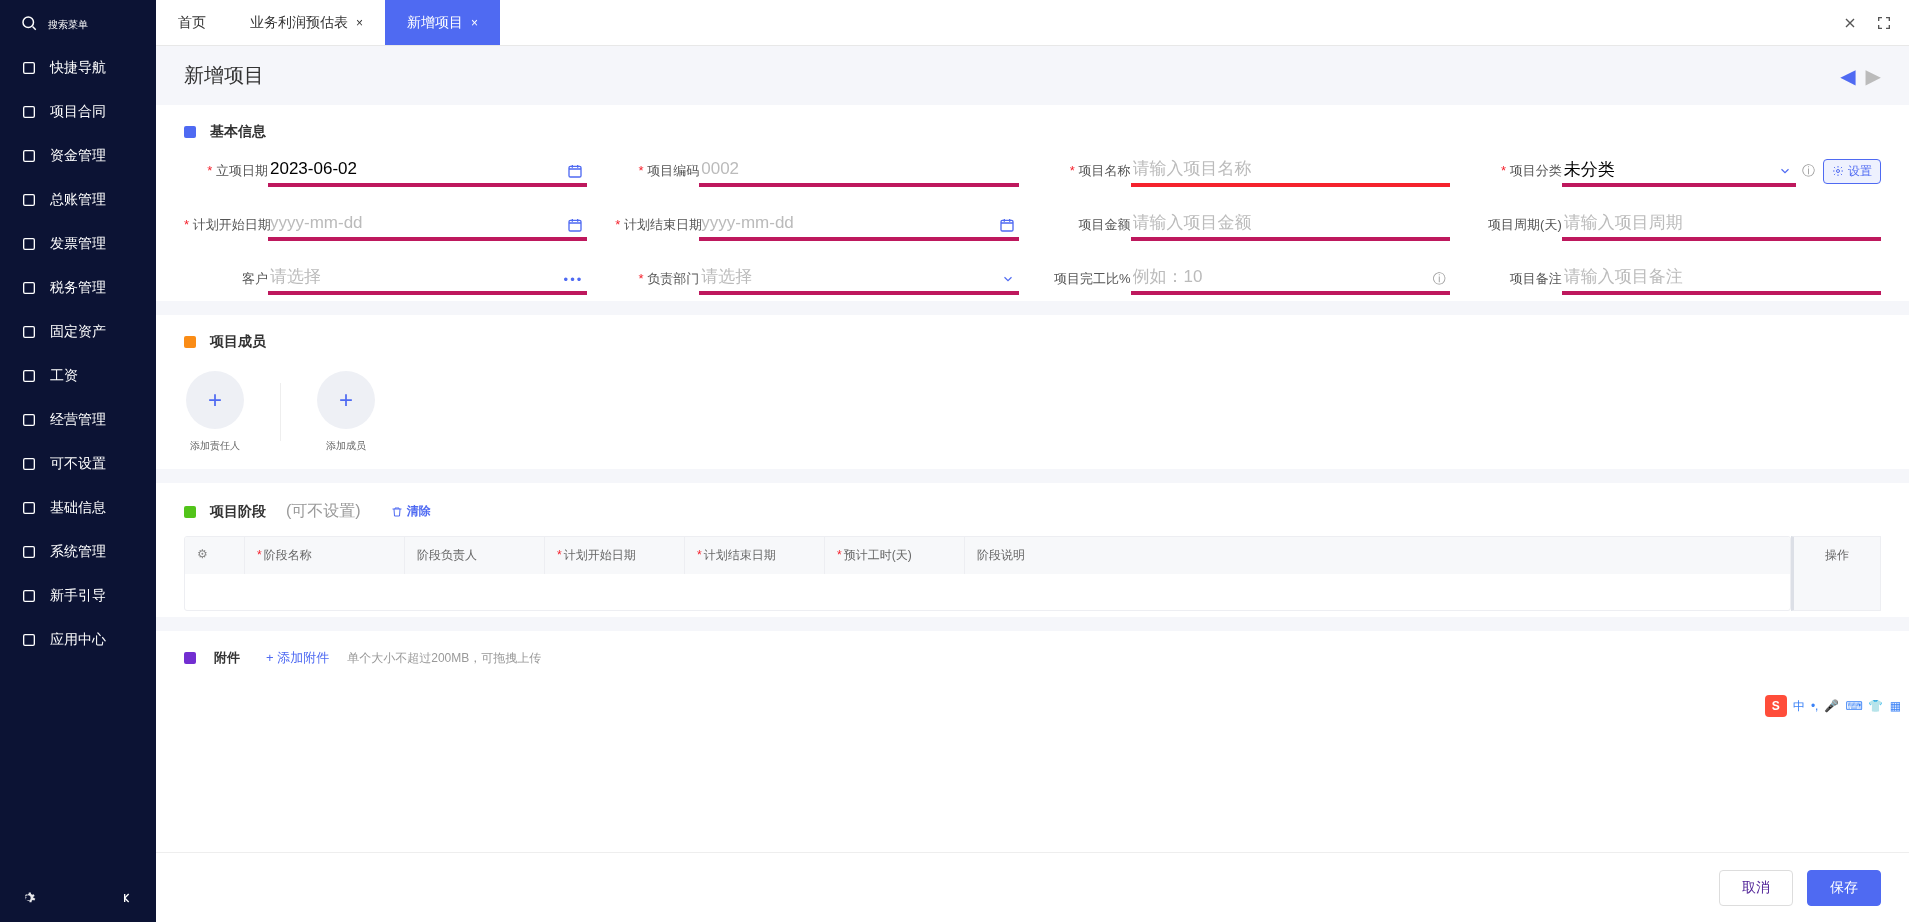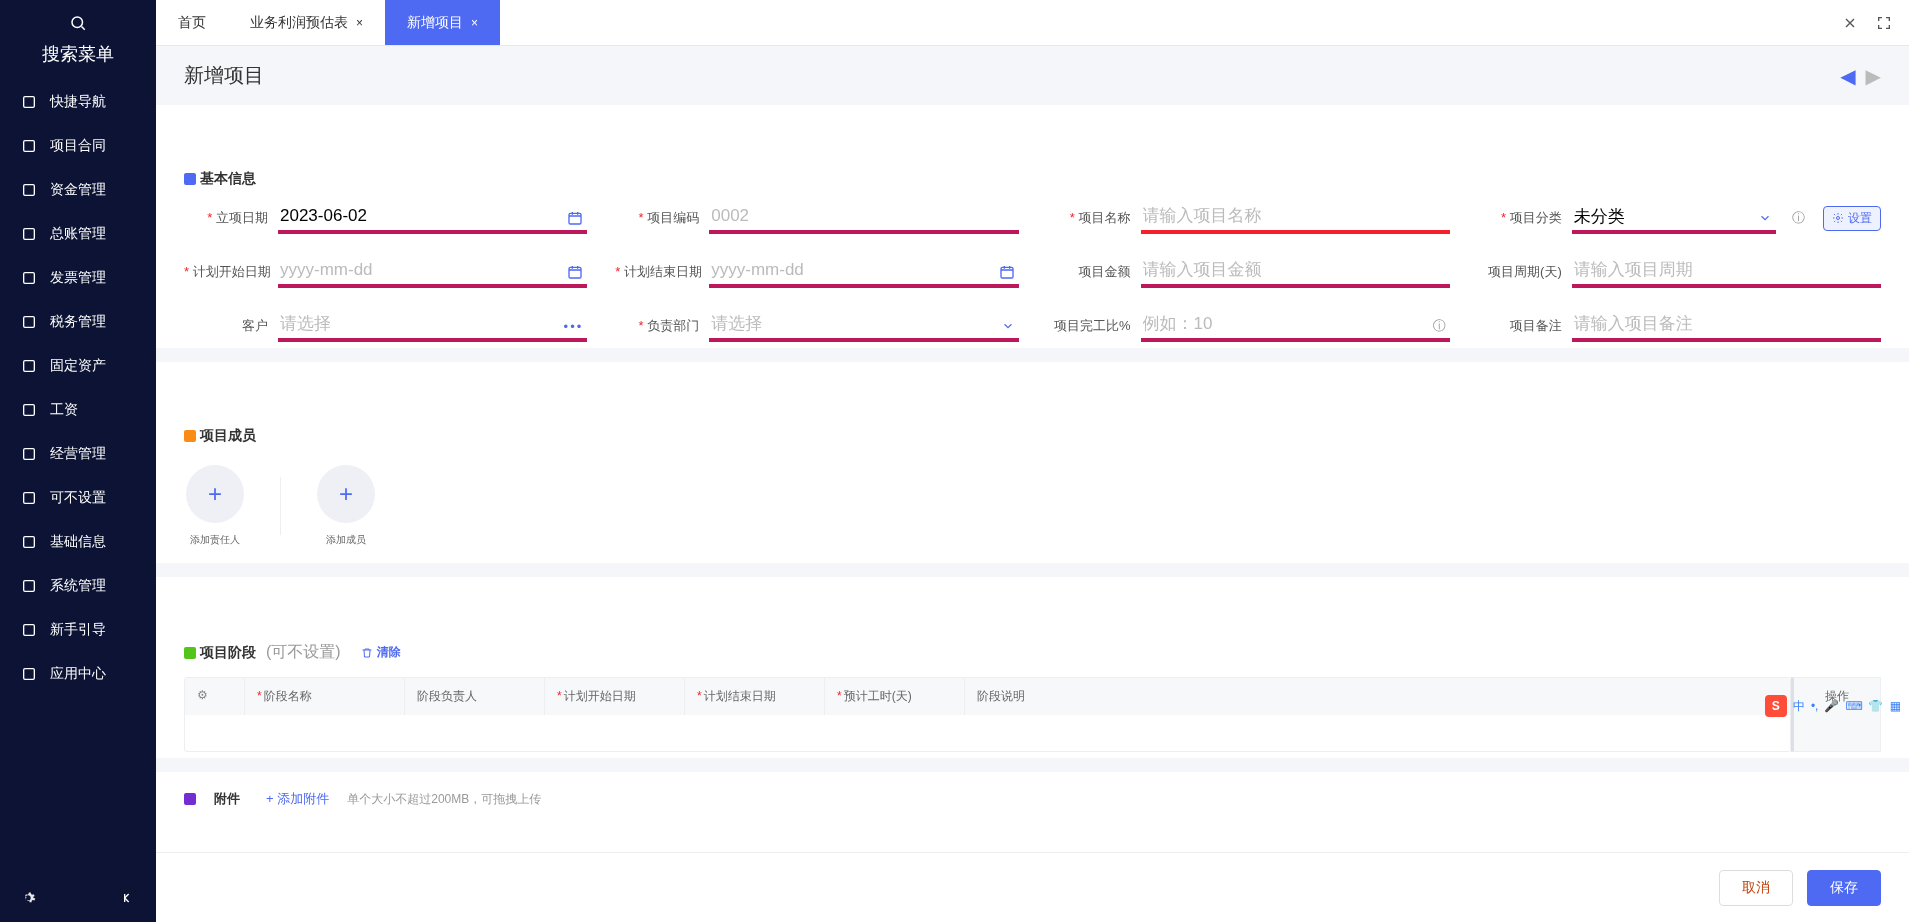--- a/index.html
+++ b/index.html
@@ -1,47 +1,47 @@
 <!DOCTYPE html>
 <html><head>
 <meta charset="utf-8">
 <style>
   * { box-sizing: border-box; margin: 0; padding: 0; }
   body { font-family: -apple-system, "PingFang SC", "Microsoft YaHei", sans-serif; font-size: 13px; color: #333; background: #f5f6fa; overflow: hidden; }
   .app { display: flex; width: 1909px; height: 922px; background: #fff; }
   
   .sidebar { width: 156px; background: #0c1334; color: #fff; display: flex; flex-direction: column; flex-shrink: 0; }
-  .sb-search { display: flex; align-items: center; gap: 10px; padding: 14px 20px; font-size: 18px; cursor: pointer; flex-direction: column; }
+  .sb-search { display: flex; align-items: flex-end; gap: 10px; padding: 14px 20px; font-size: 10px; cursor: pointer; }
   .sb-item { display: flex; align-items: center; gap: 12px; padding: 13px 20px; font-size: 14px; cursor: pointer; }
   .sb-item .ico, .sb-search .ico { width: 18px; height: 18px; display: inline-flex; align-items: center; justify-content: center; }
   .sb-bottom { margin-top: auto; display: flex; align-items: center; padding: 12px 20px 16px; gap: 12px; }
   .sb-bottom .spacer { flex: 1; }
   
   .main { flex: 1; display: flex; flex-direction: column; min-width: 0; }
   .tabs-bar { height: 46px; display: flex; align-items: stretch; border-bottom: 1px solid #e8e8e8; background: #fff; gap: 24px; }
   .tab { display: flex; align-items: center; padding: 0 22px; font-size: 14px; color: #333; cursor: pointer; gap: 8px; position: relative; }
   .tab.active { background: #4f6af2; color: #fff; }
   .tab .close { font-size: 12px; cursor: pointer; }
   .tabs-actions { margin-left: auto; display: flex; align-items: center; gap: 12px; padding-right: 14px; }
   .ico-btn { width: 22px; height: 22px; display:inline-flex; align-items:center; justify-content:center; cursor:pointer; color:#555; }
   
   .page-head { background: #f5f6fa; padding: 16px 28px; font-size: 20px; color: #333; display:flex; align-items:center; }
   .page-head .pager { margin-left: auto; display:flex; gap:10px; color:#4f6af2; }
   .page-head .pager span:last-child { color:#bbb; }
   
   .content { flex:1; overflow:auto; background:#fff; }
   .section { padding: 18px 28px 6px; }
-  .sec-title { display:flex; align-items:center; gap:4px; font-size:14px; font-weight:600; color:#333; margin-bottom:14px;margin-top:47px; }
+  .sec-title { display:flex; align-items:center; gap:14px; font-size:14px; font-weight:600; color:#333; margin-bottom:14px; }
   .sec-title .mark { width:12px; height:12px; border-radius:2px; display:inline-block; }
   .sec-title .note { font-weight:400; color:#999; font-size:16px; margin-left:6px; }
   .sec-title .clear-link { color:#4f6af2; font-size:12px; margin-left:16px; cursor:pointer; display:flex; align-items:center; gap:4px; }
   .sep { height: 14px; background:#f5f6fa; }
   
   .form-grid { display:grid; grid-template-columns: repeat(4, 1fr); gap: 22px 28px; }
-  .field { display:flex; align-items:center; gap:10px; }
+  .field { display:flex; align-items:center; }
   .field .lbl { width: 84px; text-align:right; font-size:13px; color:#555; white-space:nowrap; }
   .field .lbl.req::before { content:"* "; color:#f5222d; }
   .field .ctrl { flex:1; position:relative; }
   .input { width:100%; height:32px; border:none; border-bottom:4px solid #be185d; padding: 4px 28px 4px 2px; font-size:17px; background:transparent; outline:none; }
   .input.error-hl { border-bottom-color:#f5222d; }
   .ctrl .suffix { position:absolute; right:4px; top:50%; transform:translateY(-50%); color:#4f6af2; cursor:pointer; }
   .ctrl .suffix.gray { color:#999; }
   .pill-btn { display:inline-flex; align-items:center; gap:4px; border:1px solid #4f6af2; color:#4f6af2; background:#eef1fe; font-size:12px; padding:3px 8px; border-radius:4px; cursor:pointer; margin-left:8px; }
   .help-ico { color:#999; margin-left:6px; }
   
@@ -60,21 +60,21 @@
   .stage-head .th .gear { color:#888; }
   .stage-body { height:36px; }
   .ops-col { width:90px; background:#f7f8fa; border:1px solid #edeef2; border-left:3px solid #dcdfe6; display:flex; align-items:flex-start; justify-content:center; padding:10px 0; font-size:12px; color:#666;text-align:right; }
   
   .attach-line { display:flex; align-items:center; gap:18px; font-size:13px; }
   .attach-add { color:#4f6af2; cursor:pointer;margin-left:8px; }
   .attach-note { color:#999; font-size:12px; }
   
   .footer { height:70px; border-top:1px solid #eee; display:flex; align-items:center; justify-content:flex-end; gap:14px; padding:0 28px; background:#fff; }
   .btn { height:36px; padding:0 22px; border-radius:4px; font-size:14px; cursor:pointer; display:inline-flex; align-items:center; justify-content:center; }
-  .btn-default { background:#fff; border:1px solid #ddd; color:#c2410c; }
+  .btn-default { background:#fff; border:1px solid #ddd; color:#4c1d95; }
   .btn-primary { background:#4f6af2; border:1px solid #4f6af2; color:#fff; }
   
   .ime { position:fixed; right:8px; bottom:205px; display:flex; align-items:center; gap:6px; font-size:12px; }
   .ime .logo { width:22px; height:22px; background:#ff4d3a; border-radius:4px; color:#fff; display:flex; align-items:center; justify-content:center; font-weight:700; }
   .ime .dot { color:#3b82f6; }
   ::placeholder { color:#bbb; }
   svg { display:block; }
 </style>
 </head>
 <body>

